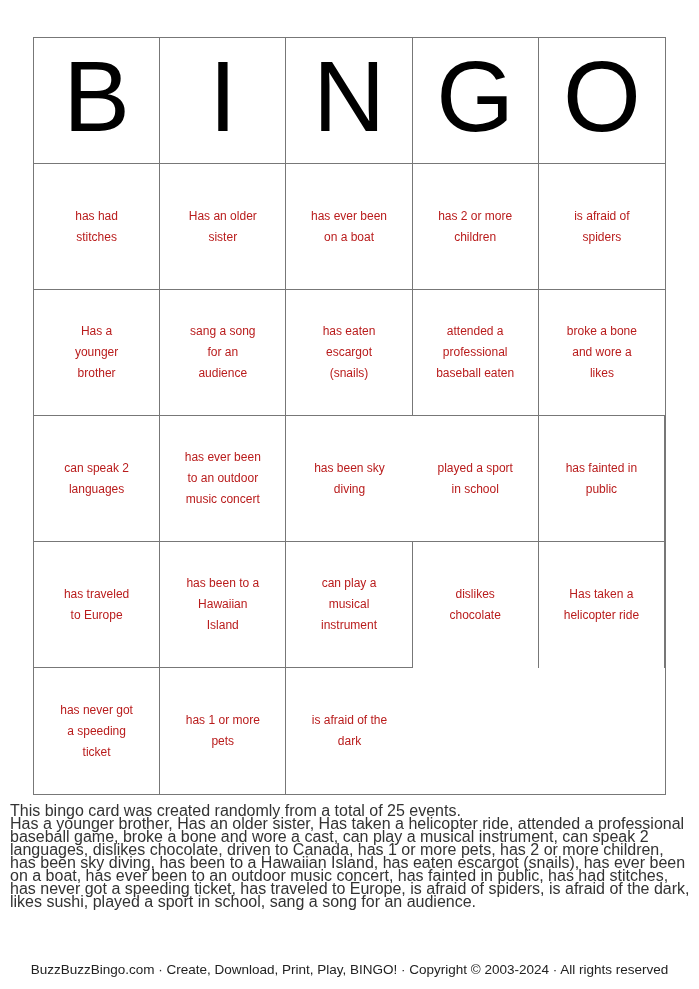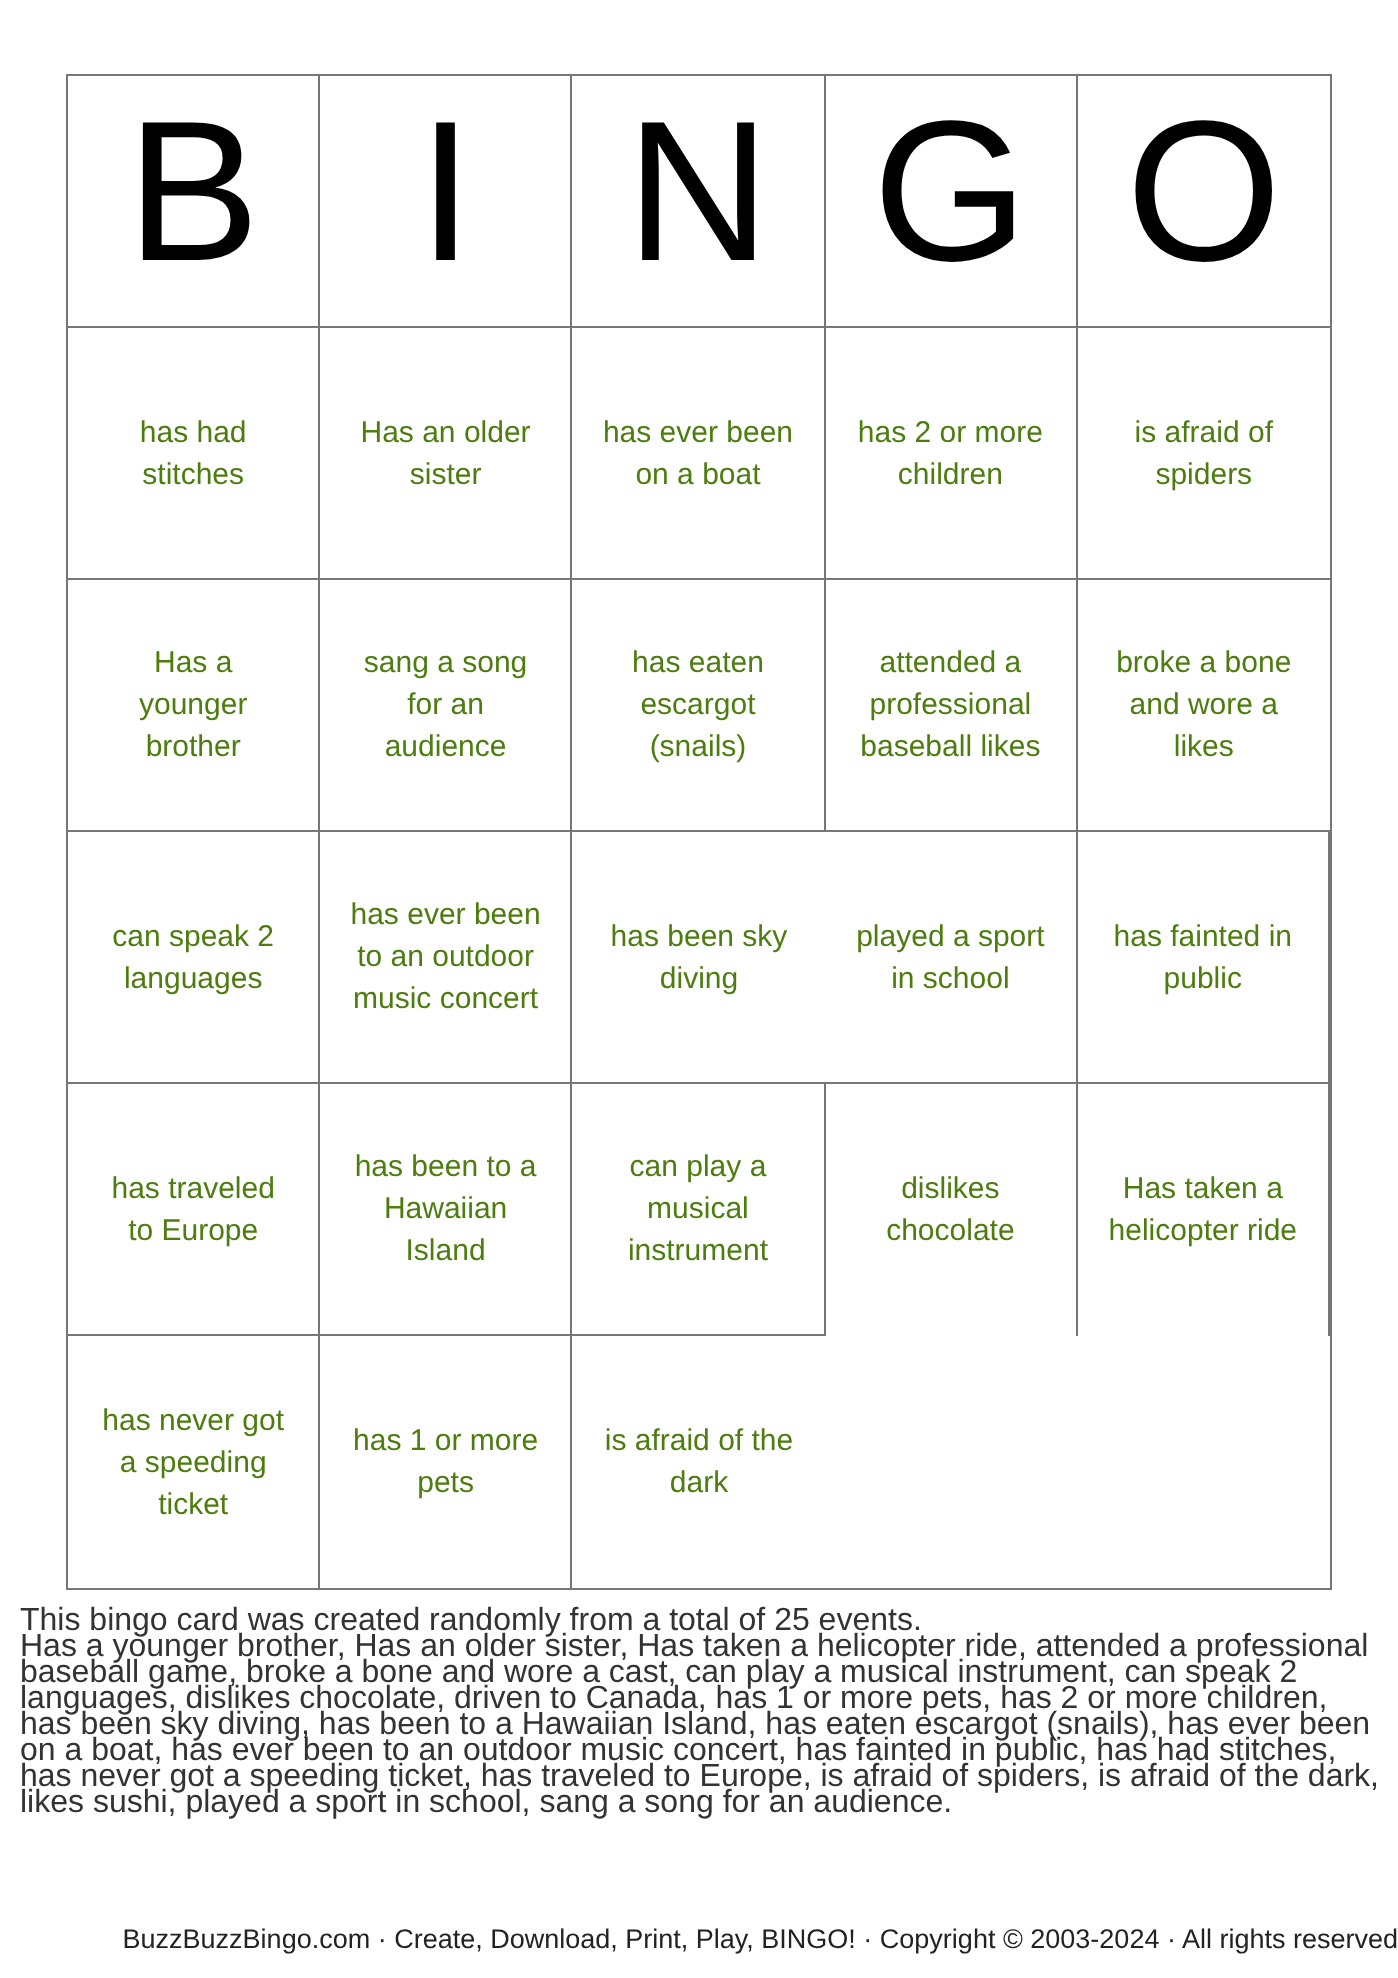--- a/index.html
+++ b/index.html
@@ -35,41 +35,41 @@
   .gcell.last-col { border-right: none; }
   .gcell.last-row { border-bottom: none; }
   .hcell {
     font-size: 100px;
     line-height: 100px;
     color: #000;
     font-weight: 400;
     padding-bottom: 10px;
   }
   .ccell {
-    font-size: 15px;
+    font-size: 12px;
     line-height: 21px;
-    color: #4d7c0f;
+    color: #b91c1c;
     white-space: pre-line;
     padding: 2px;
   }
   .footnote {
     position: absolute;
     left: 10px;
     top: 804px;
     width: 682px;
     font-size: 16px;
     line-height: 13px;
     color: #333;
   }
   .footer {
     position: absolute;
     left: 0;
     top: 962px;
     width: 100%;
-    text-align: right;
+    text-align: center;
     font-size: 13.5px;
     color: #222;
   }
 </style>
 </head>
 <body>
 
 <div class="bingo-grid">
 
   <div class="gcell hcell">B</div>
@@ -93,21 +93,21 @@
 younger
 brother</div>
   <div class="gcell ccell">sang a song
 for an
 audience</div>
   <div class="gcell ccell">has eaten
 escargot
 (snails)</div>
   <div class="gcell ccell">attended a
 professional
-baseball likes</div>
+baseball eaten</div>
   <div class="gcell ccell last-col">broke a bone
 and wore a
 likes</div>
 
   <div class="gcell ccell">can speak 2
 languages</div>
   <div class="gcell ccell">has ever been
 to an outdoor
 music concert</div>
   <div class="gcell ccell last-col">has been sky

